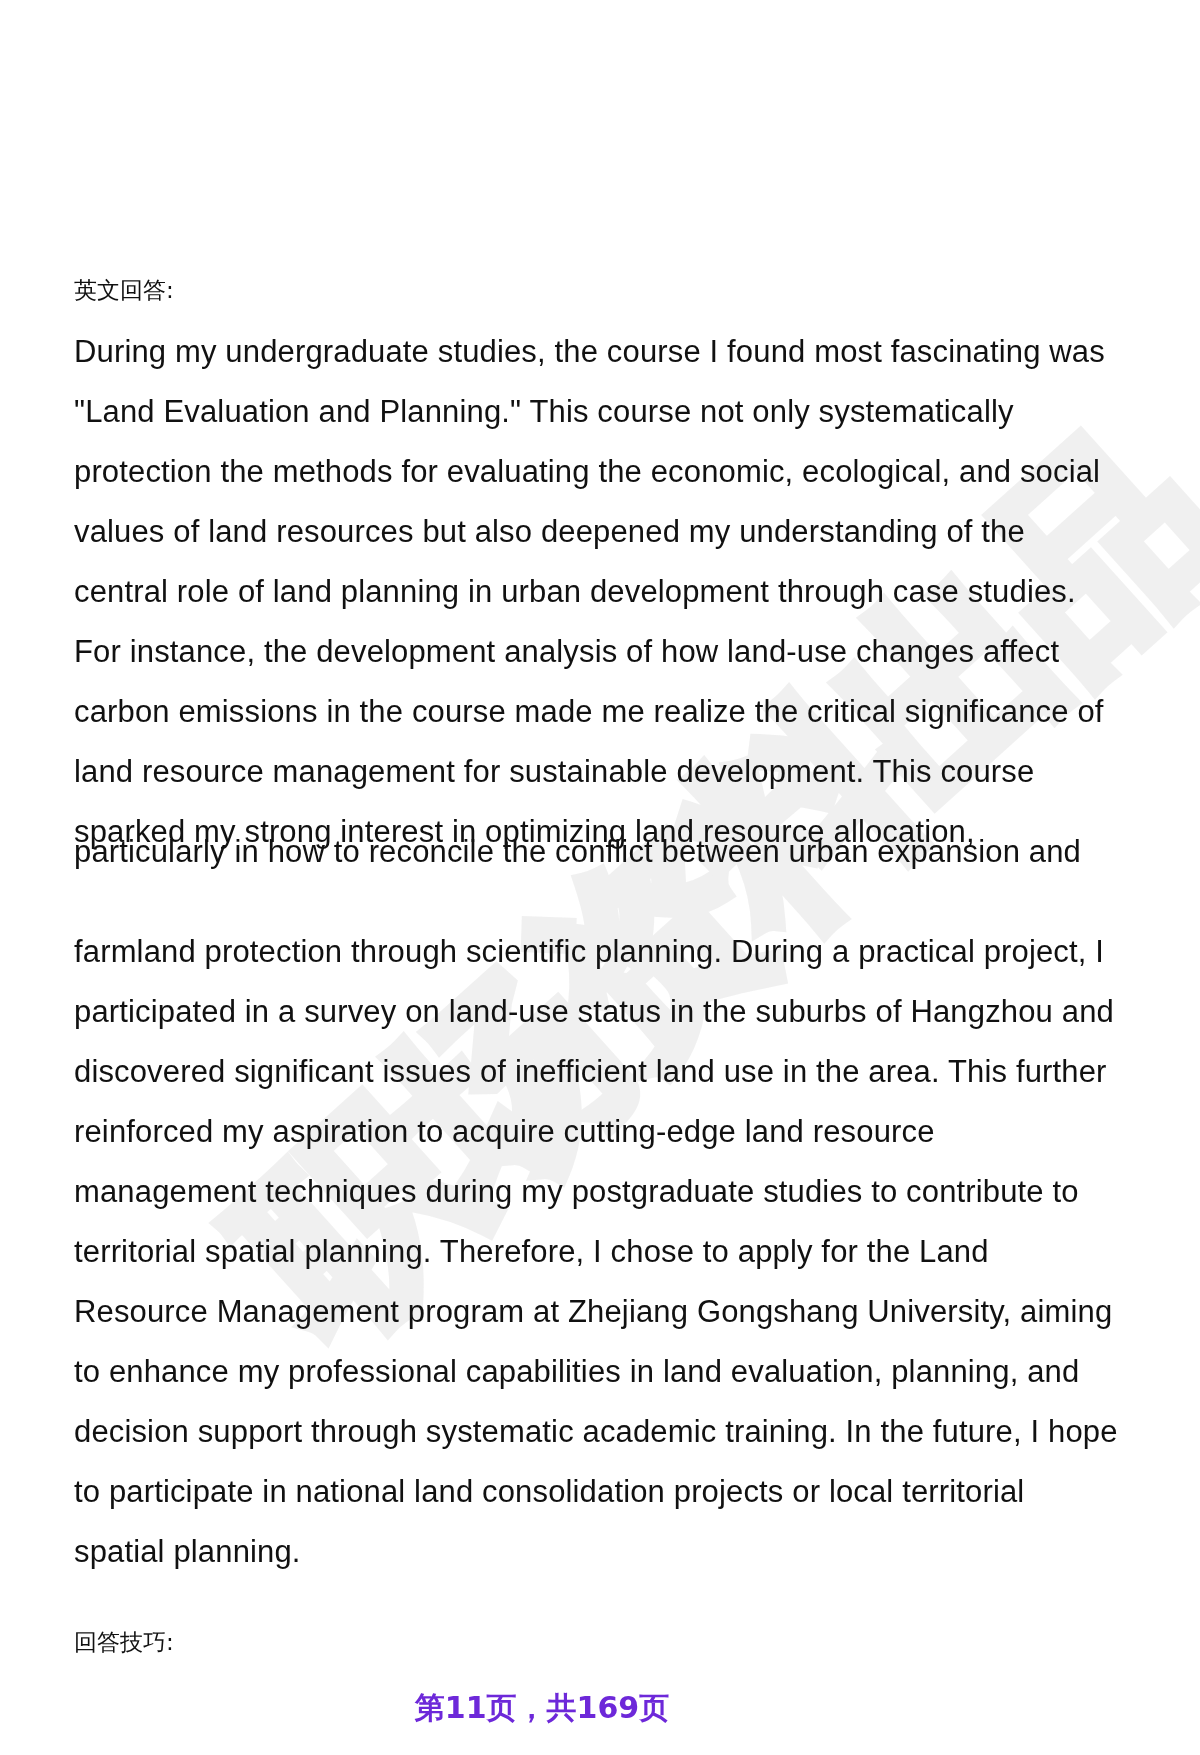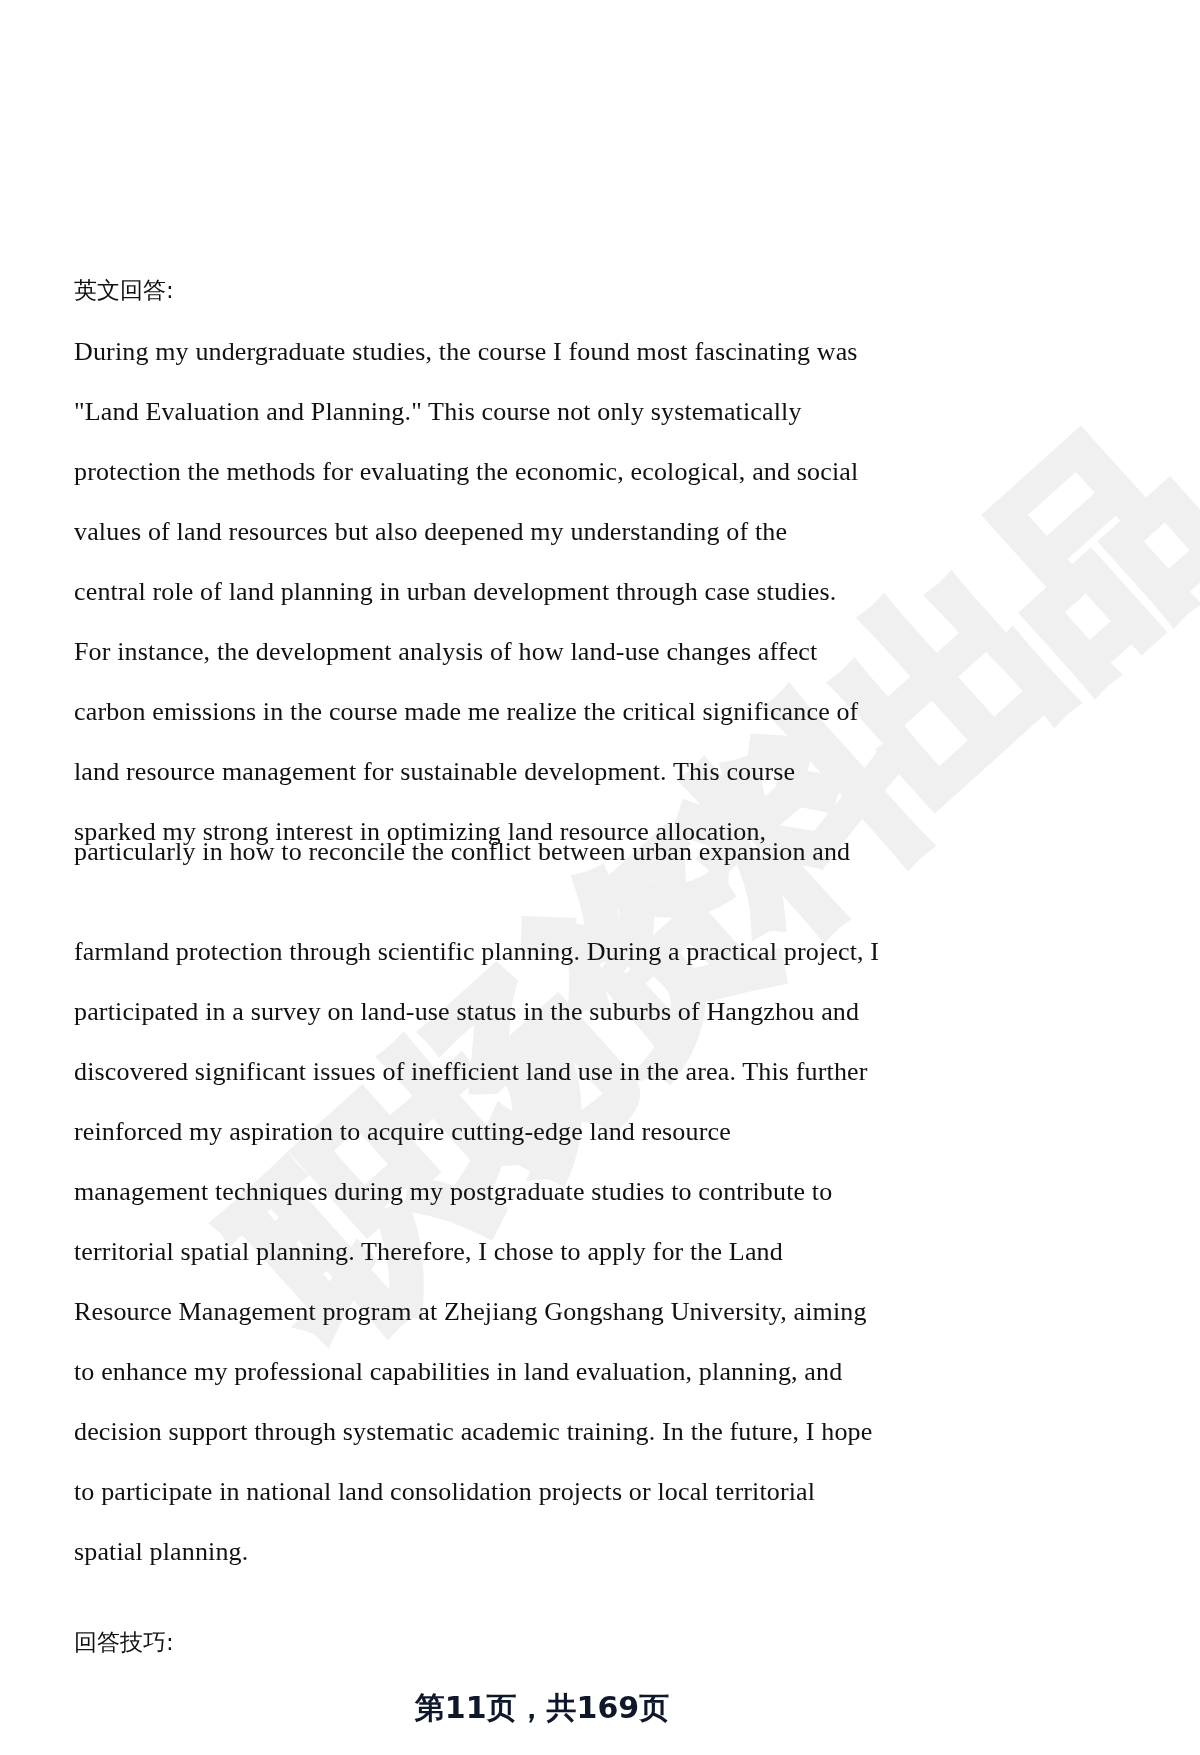--- a/index.html
+++ b/index.html
@@ -49,37 +49,37 @@
     line-height: 40px;
     height: 40px;
     transform: translateY(-20px);
   }
   .cjk {
     font-family: "DejaVu Sans", sans-serif;
     font-size: 29px;
     letter-spacing: 0.6px;
   }
   .en {
-    font-family: Liberation Serif, serif;
-    font-size: 26px;
+    font-family: Liberation Sans, sans-serif;
+    font-size: 31px;
     letter-spacing: 0.15px;
   }
   .label {
     font-family: "DejaVu Sans", sans-serif;
     font-size: 23px;
   }
   .footer {
     position: absolute;
     left: 0;
     width: 1084px;
     text-align: center;
     font-family: "DejaVu Sans", sans-serif;
     font-size: 30px;
     font-weight: bold;
-    color: #0f172a;
+    color: #6d28d9;
     top: 1688px;
     line-height: 40px;
     z-index: 1;
   }
 </style>
 </head>
 <body>
 
 <div class="page">
 

